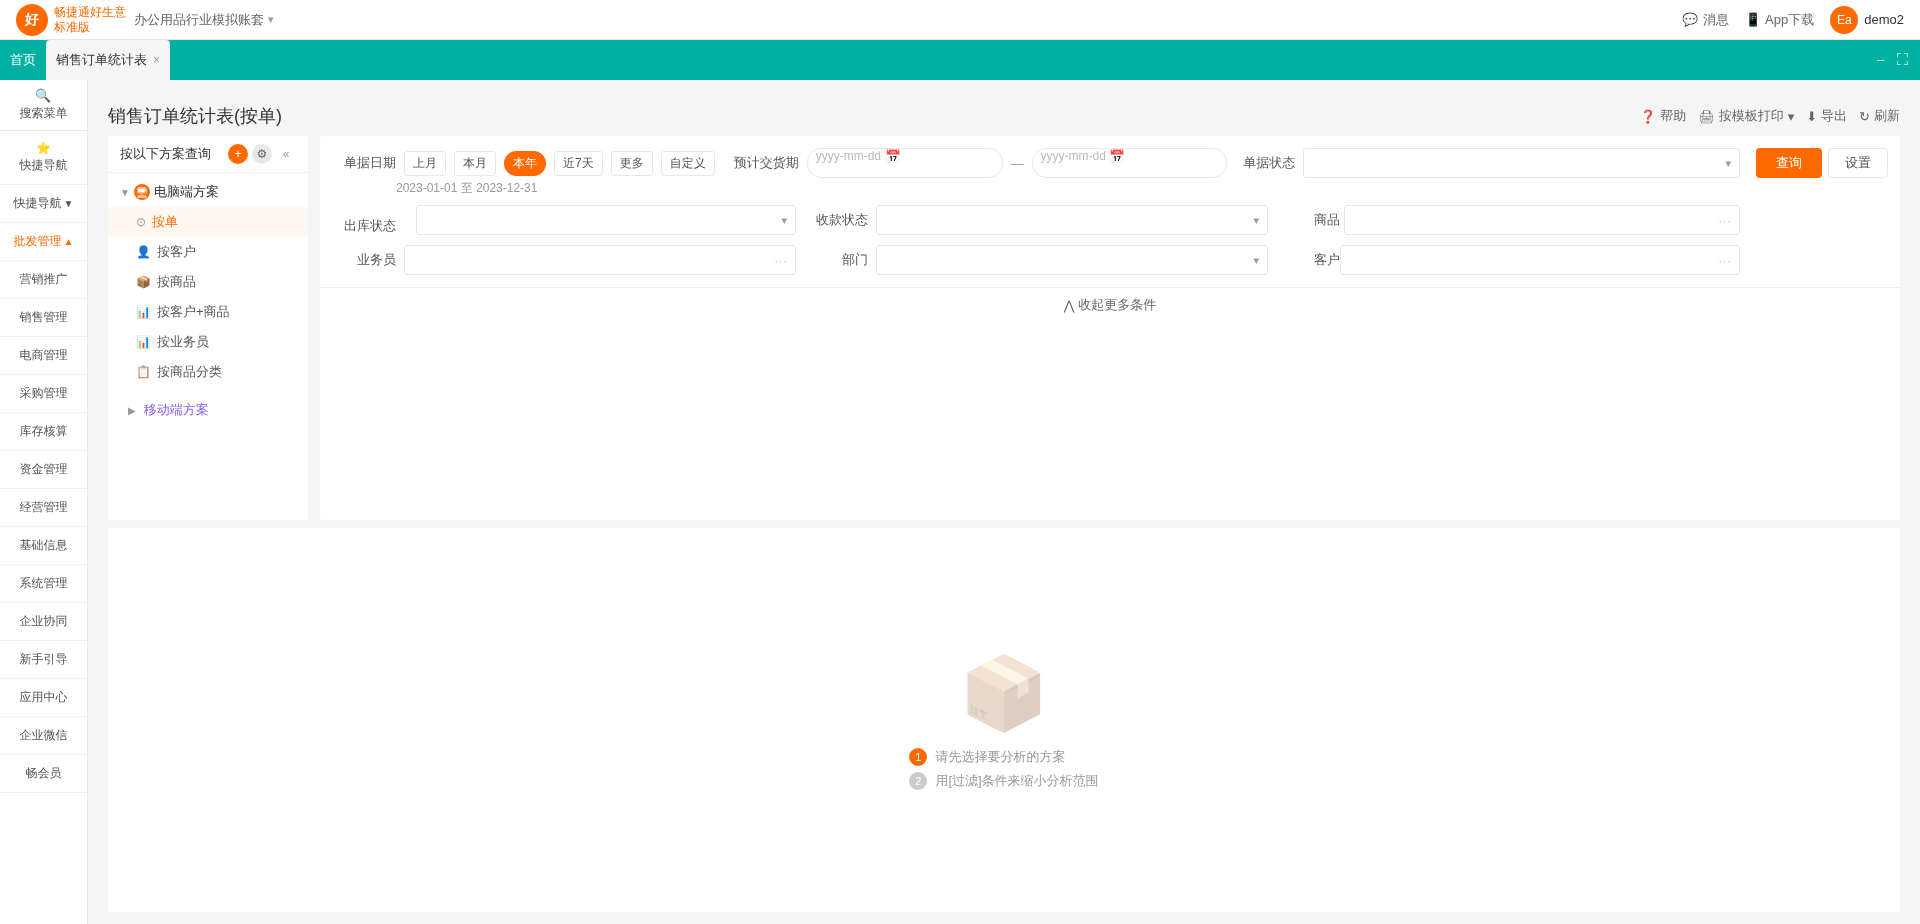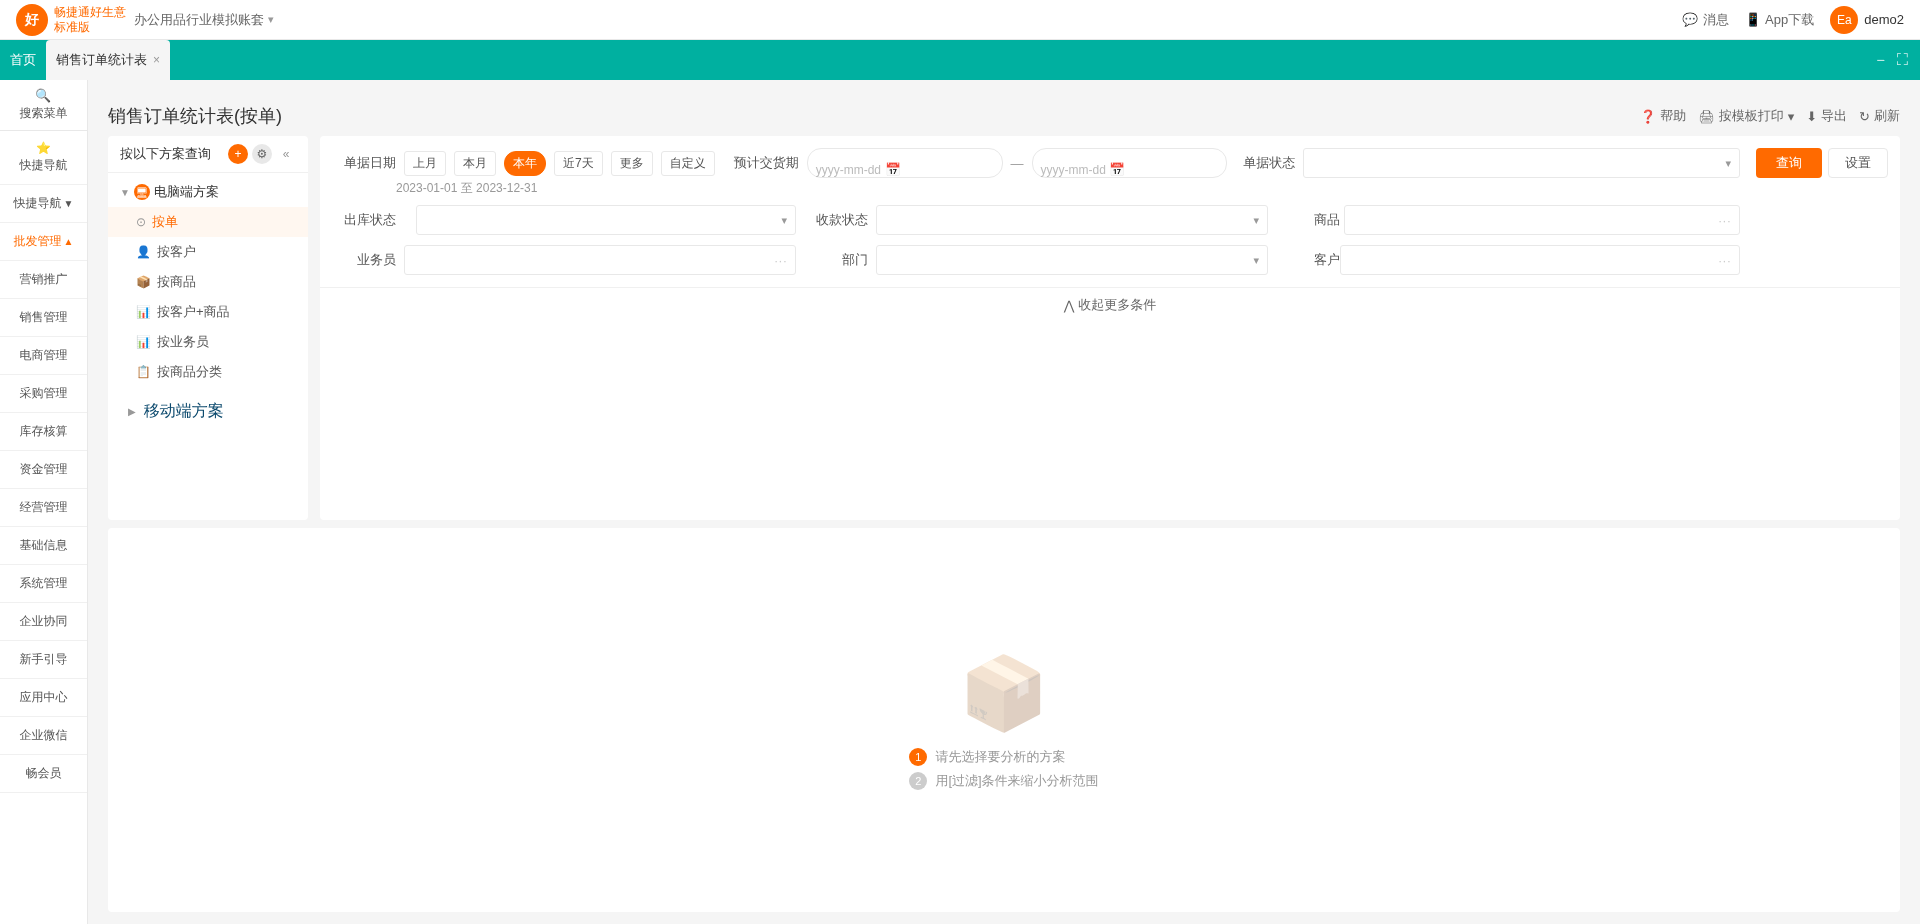--- a/index.html
+++ b/index.html
@@ -70,21 +70,21 @@
 
     
     .filter-panel { flex: 1; background: #fff; border-radius: 4px; overflow: hidden; display: flex; flex-direction: column; }
     .filter-row { display: flex; align-items: center; gap: 12px; }
     .filter-label { font-size: 13px; color: #555; white-space: nowrap; min-width: 60px; text-align: right; }
     .filter-date-group { display: flex; align-items: center; gap: 8px; flex: 1; }
     .date-btn { padding: 3px 8px; border-radius: 3px; font-size: 12px; cursor: pointer; border: 1px solid #e8e8e8; background: #fff; color: #555; }
     .date-btn.active { background: #ff6a00; color: #fff; border-color: #ff6a00; border-radius: 12px; }
     .filter-select { height: 30px; border: 1px solid #e8e8e8; border-radius: 3px; padding: 0 8px; font-size: 13px; flex: 1; display: flex; align-items: center; justify-content: space-between; cursor: pointer; background: #fff; }
     .filter-select-arrow { color: #999; font-size: 11px; }
-    .filter-date-input { height: 30px; border: 1px solid #e8e8e8; border-radius: 14px; padding: 0 8px; font-size: 12px; color: #bbb; flex: 1; display: flex; align-items: flex-end; gap: 4px; }
+    .filter-date-input { height: 30px; border: 1px solid #e8e8e8; border-radius: 14px; padding: 0 8px; font-size: 12px; color: #bbb; flex: 1; display: flex; align-items: flex-start; gap: 4px; }
     .cal-icon { color: #ccc; font-size: 13px; }
     .btn-query { background: #ff6a00; color: #fff; border: none; border-radius: 4px; padding: 6px 20px; font-size: 13px; cursor: pointer; }
     .btn-setting { background: #fff; color: #555; border: 1px solid #e8e8e8; border-radius: 4px; padding: 5px 16px; font-size: 13px; cursor: pointer; }
 
     
     .collapse-bar { border-top: 1px solid #f0f0f0; padding: 8px; display: flex; justify-content: center; cursor: pointer; color: #666; font-size: 13px; align-items: center; gap: 4px; }
     .empty-steps { display: flex; flex-direction: column; gap: 6px; }
     .empty-step { display: flex; align-items: center; gap: 8px; font-size: 13px; color: #999; }
     .step-num { width: 18px; height: 18px; border-radius: 50%; background: #ccc; color: #fff; display: flex; align-items: center; justify-content: center; font-size: 11px; flex-shrink: 0; }
     .step-num.active { background: #ff6a00; }
@@ -265,21 +265,21 @@
           </div>
           <div class="scheme-item">
             <span class="item-icon">📋</span>
             <span>按商品分类</span>
           </div>
         </div>
 
         <div class="scheme-subgroup">
           <div class="scheme-subgroup-header">
             <span style="font-size:10px;color:#999">▶</span>
-            <span style="font-size:16px;color:#0c4a6e;margin-left:4px;">移动端方案</span>
+            <span style="font-size:13px;color:#8b5cf6;margin-left:4px;">移动端方案</span>
           </div>
         </div>
       </div>
 
       <div class="filter-panel">
         <div style="display:flex;align-items:flex-start;">
           <div style="flex:1;padding:12px 16px;">
 
             <div class="filter-row">
 
@@ -315,21 +315,21 @@
                   <span class="filter-select-arrow">▾</span>
                 </div>
               </div>
             </div>
 
             <div style="padding-left:60px;margin-top:2px;margin-bottom:8px;">
               <span style="font-size:12px;color:#999;">2023-01-01 至 2023-12-31</span>
             </div>
 
             <div class="filter-row">
-              <div style="display:flex;align-items:center;gap:20px;flex:1;">
+              <div style="display:flex;align-items:flex-end;gap:20px;flex:1;">
                 <span class="filter-label">出库状态</span>
                 <div class="filter-select" style="flex:1;">
                   <span></span>
                   <span class="filter-select-arrow">▾</span>
                 </div>
               </div>
               <div style="display:flex;align-items:center;gap:8px;flex:1;">
                 <span class="filter-label">收款状态</span>
                 <div class="filter-select" style="flex:1;">
                   <span></span>

